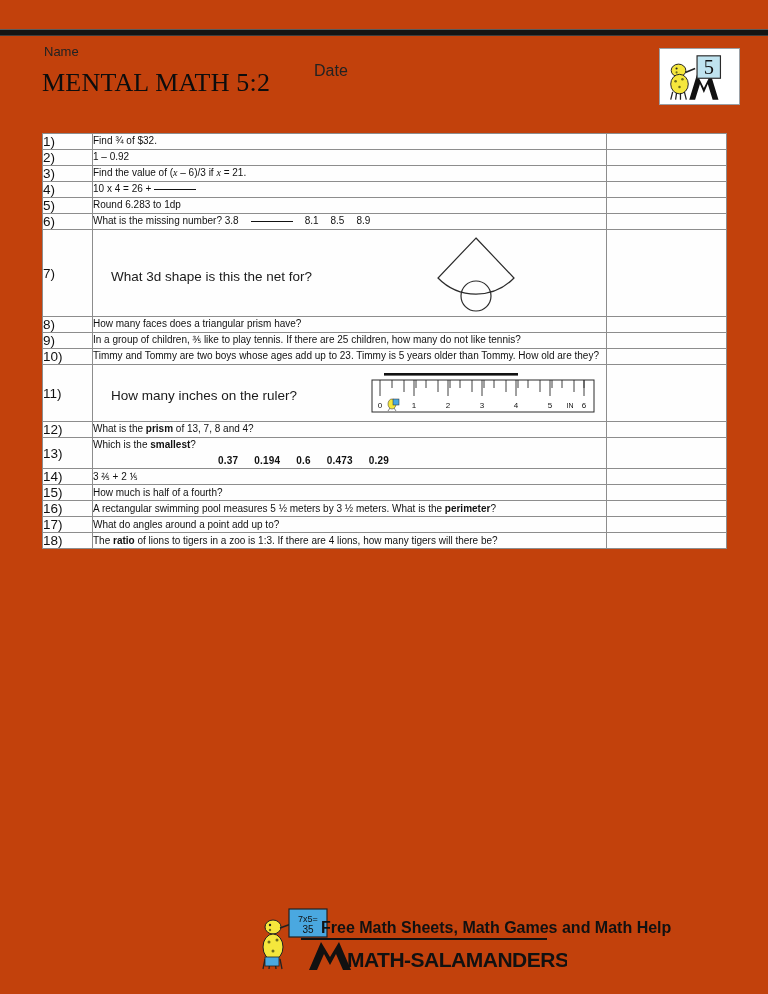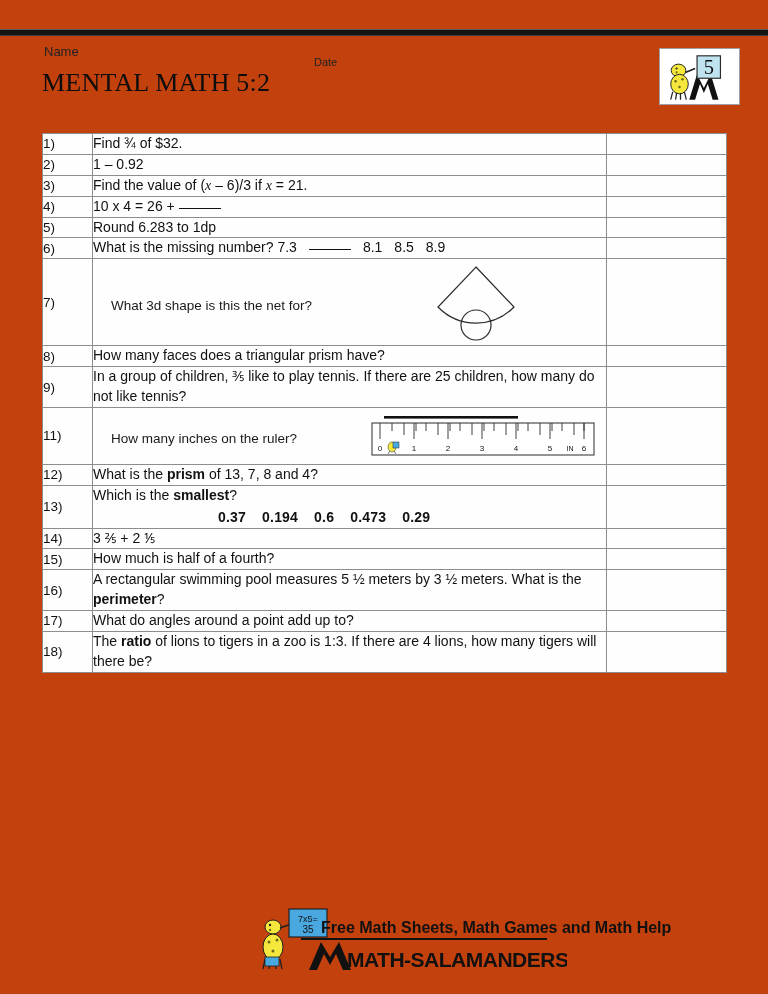--- a/index.html
+++ b/index.html
@@ -46,22 +46,22 @@
   .name-label {
     position: absolute;
     left: 2px;
     top: 0px;
     font-size: 13px;
     color: #222;
   }
   .date-label {
     position: absolute;
     left: 272px;
-    top: 12px;
-    font-size: 11px;
+    top: 18px;
+    font-size: 16px;
     color: #222;
   }
   .worksheet-title {
     position: absolute;
     left: 0px;
     top: 24px;
     font-family: "Liberation Serif", serif;
     font-size: 26px;
     letter-spacing: 0.2px;
     color: #0d0d0d;
@@ -103,21 +103,21 @@
   .col-body { width: 514px; }
   .col-ans  { width: 120px; }
 
   .qnum {
     font-size: 13.5px;
     color: #111;
     padding: 7px 0 7px 10px;
     text-align: left;
   }
   .qbody {
-    font-size: 14px;
+    font-size: 10px;
     line-height: 1.42;
     color: #111;
     padding: 7px 8px 7px 18px;
   }
   .qbody b { font-weight: bold; }
   .qbody i { font-style: italic; font-family: "Liberation Serif", serif; }
   .blank-rule {
     display: inline-block;
     border-bottom: 1.6px solid #111;
     vertical-align: 2px;
@@ -275,21 +275,21 @@
       </tr>
 
       <tr>
         <td class="qnum">5)</td>
         <td class="qbody">Round 6.283 to 1dp</td>
         <td></td>
       </tr>
 
       <tr>
         <td class="qnum">6)</td>
-        <td class="qbody"><span>What is the missing number? 7.3</span><span class="inline-gap"></span><span class="blank-rule u-mid"></span><span class="inline-gap"></span><span>8.1</span><span class="inline-gap"></span><span>8.5</span><span class="inline-gap"></span><span>8.9</span></td>
+        <td class="qbody"><span>What is the missing number? 3.8</span><span class="inline-gap"></span><span class="blank-rule u-mid"></span><span class="inline-gap"></span><span>8.1</span><span class="inline-gap"></span><span>8.5</span><span class="inline-gap"></span><span>8.9</span></td>
         <td></td>
       </tr>
 
       <tr>
         <td class="qnum">7)</td>
         <td class="net-cell">
           <div class="net-text">What 3d shape is this the net for?</div>
           <svg class="net-fig" viewBox="0 0 92 80">
             <path d="M46 4 L84 44 A53 53 0 0 1 8 44 Z" fill="none" stroke="#2b2b2b" stroke-width="1.2"></path>
             <circle cx="46" cy="62" r="15" fill="none" stroke="#2b2b2b" stroke-width="1.2"></circle>
@@ -303,20 +303,25 @@
         <td class="qbody">How many faces does a triangular prism have?</td>
         <td></td>
       </tr>
 
       <tr>
         <td class="qnum">9)</td>
         <td class="qbody">In a group of children, ⅗ like to play tennis. If there are 25 children, how many do not like tennis?</td>
         <td></td>
       </tr>
 
+      <tr>
+        <td class="qnum">10)</td>
+        <td class="qbody">Timmy and Tommy are two boys whose ages add up to 23. Timmy is 5 years older than Tommy. How old are they?</td>
+        <td></td>
+      </tr>
 
       <tr>
         <td class="qnum">11)</td>
         <td class="ruler-cell">
           <div class="ruler-text">How many inches on the ruler?</div>
           <svg class="ruler-fig" viewBox="0 0 230 44">
 
             <rect x="16" y="2" width="134" height="2.6" fill="#111"></rect>
 
             <rect x="4" y="9" width="222" height="32" fill="#ffffff" stroke="#2b2b2b" stroke-width="1"></rect>

